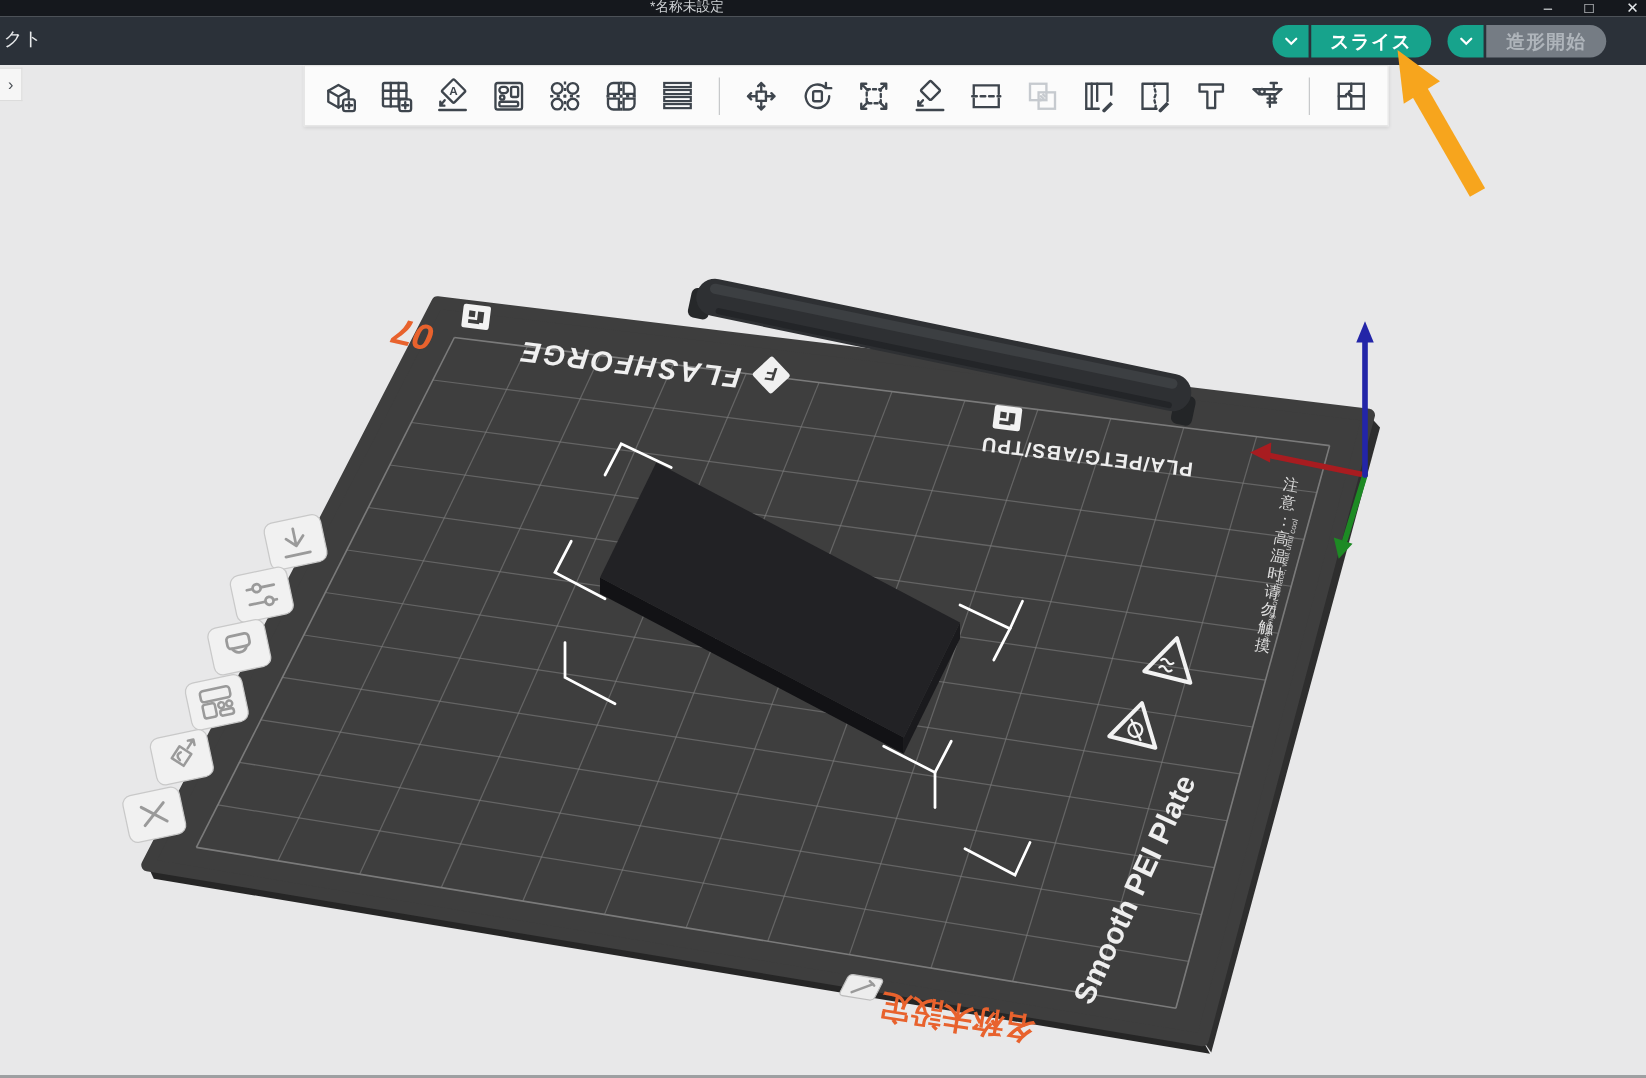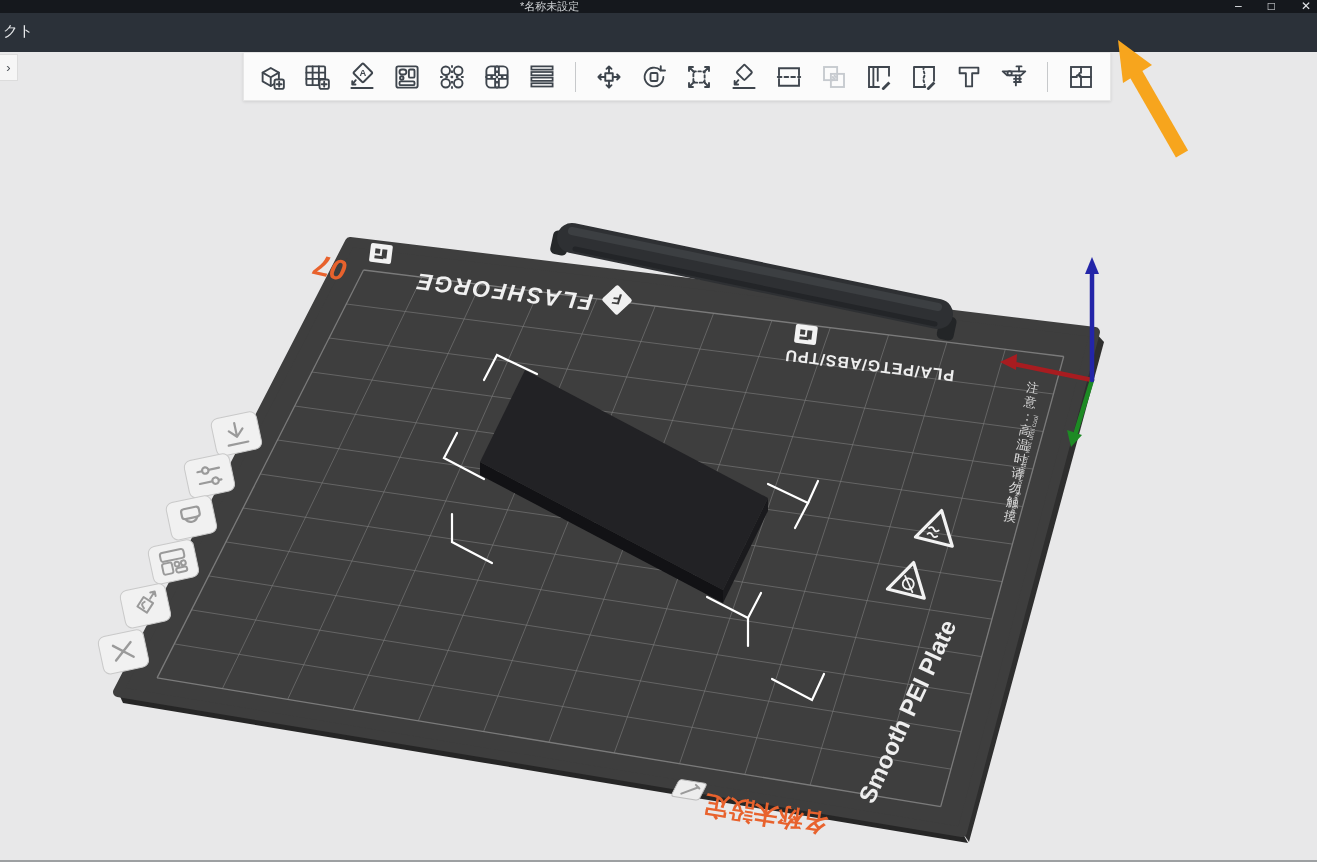--- a/index.html
+++ b/index.html
@@ -45,20 +45,40 @@
     <span class="title">*名称未設定</span>
     <div class="win-controls">
       <span>–</span>
       <span>□</span>
       <span>✕</span>
     </div>
   </div>
 
   <div class="menubar">
     <span class="menu-left">クト</span>
+    <div class="actions">
+      <div class="split-btn">
+        <div class="chev" style="background:#17a38c">
+          <svg width="12" height="8">
+              <path d="M2 2l4 4 4-4" stroke="#fff" stroke-width="1.8" fill="none" stroke-linecap="round"></path>
+            </svg>
+        </div>
+        <div class="gap"></div>
+        <div class="main" style="background:#17a38c;color:#ffffff">スライス</div>
+      </div>
+      <div class="split-btn">
+        <div class="chev" style="background:#17a38c">
+          <svg width="12" height="8">
+              <path d="M2 2l4 4 4-4" stroke="#fff" stroke-width="1.8" fill="none" stroke-linecap="round"></path>
+            </svg>
+        </div>
+        <div class="gap"></div>
+        <div class="main" style="background:#757c84;color:#afb5bb">造形開始</div>
+      </div>
+    </div>
   </div>
 
   <div class="viewport">
 
     <svg class="scene-svg" width="1317" height="810" viewBox="0 0 1317 810">
 
       <polygon points="1095,280 1104,290 969,790 962,780" fill="#2e2e2e"></polygon>
       <polygon points="118,640 962,780 968,791 123,651" fill="#262626"></polygon>
 
       <polygon points="350,190 1095,280 962,780 118,640" fill="#3e3e3e" stroke="#3e3e3e" stroke-width="10" stroke-linejoin="round"></polygon>

